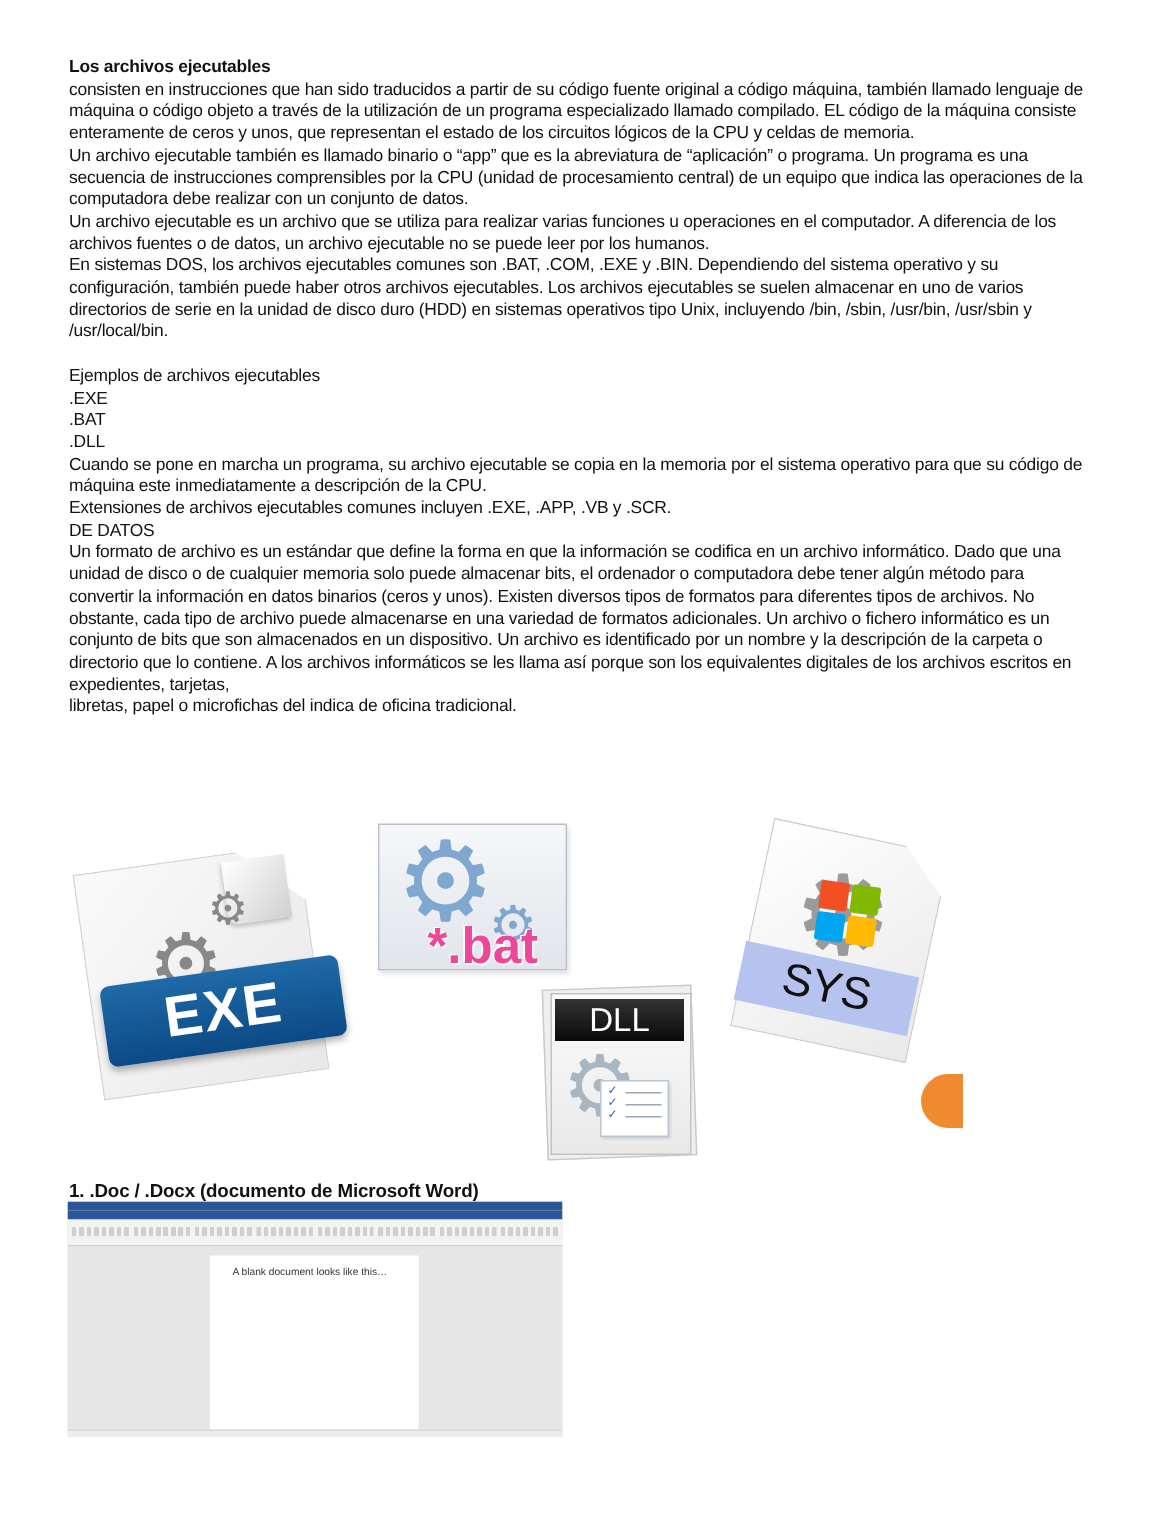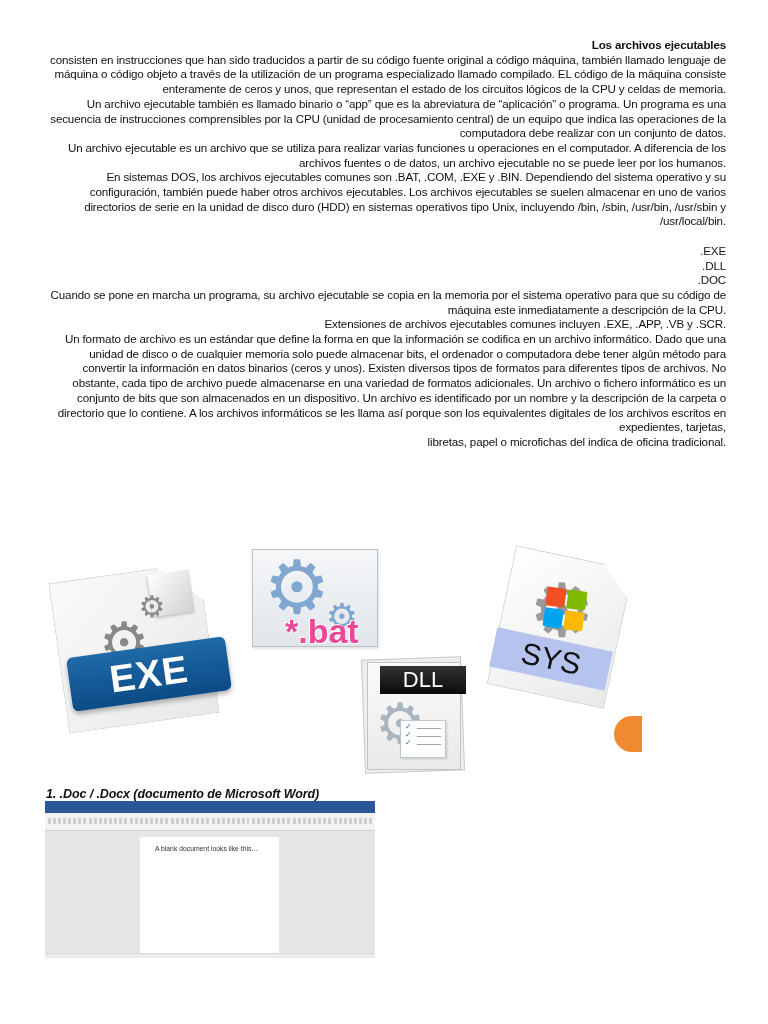--- a/index.html
+++ b/index.html
@@ -1,19 +1,19 @@
 <!DOCTYPE html>
 <html><head>
   <meta charset="utf-8">
   <style>
     html, body { margin: 0; padding: 0; background: #ffffff; }
     body { width: 768px; height: 1024px; position: relative; overflow: hidden;
            font-family: "Liberation Sans", sans-serif; color: #111; }
     .text-block { position: absolute; left: 46px; top: 38px; width: 680px;
-                  font-size: 11.6px; line-height: 14.7px; letter-spacing: -0.15px; text-align: right; }
+                  font-size: 11.6px; line-height: 14.7px; letter-spacing: -0.15px; }
     .text-block p { margin: 0; }
     .blank { height: 14.7px; }
 
     .fig { position: absolute; }
     
     .exe-page { left: 58px; top: 572px; width: 150px; height: 150px; background: linear-gradient(135deg,#fafafa,#e8e8e8);
                 border: 1px solid #d4d4d4; transform: rotate(-8deg); box-shadow: 2px 3px 6px rgba(0,0,0,0.15);
                 clip-path: polygon(0 0, 72% 0, 100% 25%, 100% 100%, 0 100%); }
     .exe-fold { left: 150px; top: 572px; width: 42px; height: 42px; background: linear-gradient(135deg,#fff,#cfcfcf);
                 transform: rotate(-8deg); border-radius: 0 0 0 6px; box-shadow: -1px 2px 3px rgba(0,0,0,0.2); }
@@ -27,66 +27,68 @@
     .bat-window { left: 252px; top: 549px; width: 124px; height: 96px; background: linear-gradient(#f5f7f9,#e1e5ea);
                   border: 1px solid #b9c0c7; box-shadow: 1px 2px 3px rgba(0,0,0,0.12); }
     .bat-gear-big { left: 262px; top: 553px; width: 70px; height: 70px; font-size: 74px; line-height: 70px; color: #7fa7cf; text-align: center; }
     .bat-gear-small { left: 325px; top: 600px; width: 34px; height: 34px; font-size: 36px; line-height: 34px; color: #7fa7cf; text-align: center; }
     .bat-label { left: 285px; top: 612px; font-size: 34px; font-weight: bold; color: #ec4899; letter-spacing: 0px;
                  text-shadow: 1px 1px 0 #fff, -1px -1px 0 #fff; }
 
     
     .dll-back { left: 363px; top: 658px; width: 98px; height: 112px; background: #efefef; border: 1px solid #c9c9c9; transform: rotate(-2deg); }
     .dll-page { left: 367px; top: 662px; width: 92px; height: 106px; background: linear-gradient(#fbfbfb,#e9e9e9); border: 1px solid #c3c3c3; }
-    .dll-header { left: 380px; top: 666px; width: 86px; height: 28px; background: linear-gradient(#333,#0a0a0a);
+    .dll-header { left: 370px; top: 666px; width: 86px; height: 28px; background: linear-gradient(#333,#0a0a0a);
                   color: #fff; font-size: 22px; text-align: center; line-height: 28px; }
     .dll-gear { left: 374px; top: 698px; width: 52px; height: 52px; font-size: 56px; line-height: 52px; color: #a9b6c2; text-align: center; }
     .dll-list { left: 400px; top: 720px; width: 44px; height: 36px; background: #fff; border: 1px solid #bcc6d0; box-shadow: 1px 1px 2px rgba(0,0,0,0.15); }
     .dll-list span { display: block; height: 1px; background: #9aa5b1; margin: 7px 4px 0 16px; position: relative; }
     .dll-list span::before { content: "✓"; position: absolute; left: -12px; top: -6px; font-size: 8px; color: #2a6fb3; }
 
     
     .sys-page { left: 500px; top: 556px; width: 118px; height: 140px; background: linear-gradient(135deg,#ffffff,#e9e9e9);
                 border: 1px solid #cfcfcf; transform: rotate(12deg); box-shadow: 2px 3px 6px rgba(0,0,0,0.15);
                 clip-path: polygon(0 0, 75% 0, 100% 20%, 100% 100%, 0 100%); }
     .sys-band { left: 492px; top: 639px; width: 118px; height: 40px; background: #b7c3ef; transform: rotate(12deg);
                 color: #111; font-size: 30px; text-align: center; line-height: 40px; }
     .sys-gear { left: 527px; top: 576px; width: 70px; height: 70px; font-size: 74px; line-height: 70px; color: #9a9a9a; text-align: center; }
     .sys-flag { left: 545px; top: 589px; width: 40px; height: 40px; transform: rotate(8deg); display: grid;
                 grid-template-columns: 1fr 1fr; grid-template-rows: 1fr 1fr; gap: 2px; }
     .sys-flag i { display: block; border-radius: 2px; }
 
     .orange-half { left: 614px; top: 716px; width: 28px; height: 36px; background: #f08a30; border-radius: 18px 0 0 18px; }
 
     
-    .caption { position: absolute; left: 46px; top: 787px; font-size: 12.5px; font-weight: bold; color: #111; letter-spacing: -0.1px; font-style: italic; }
+    .caption { position: absolute; left: 46px; top: 787px; font-size: 12.5px; font-weight: bold; color: #111; letter-spacing: -0.1px; }
     .word { position: absolute; left: 45px; top: 801px; width: 330px; height: 157px; background: #e6e6e6; overflow: hidden; }
     .word-title { height: 6px; background: #2b579a; position: relative; }
     .word-tabs { height: 6px; background: #2b579a; }
     .word-ribbon { height: 18px; background: #f3f3f3; border-bottom: 1px solid #d0d0d0; display: flex; gap: 3px; padding: 2px 3px; box-sizing: border-box; }
     .word-ribbon i { display: block; flex: 1; background: repeating-linear-gradient(90deg,#cfcfcf 0 3px,#f3f3f3 3px 5px); height: 6px; margin-top: 3px; }
     .word-page { position: absolute; left: 95px; top: 36px; width: 139px; height: 118px; background: #fff; }
     .word-text { position: absolute; left: 15px; top: 7px; width: 115px; font-size: 6.8px; line-height: 9.5px; color: #333; }
     .word-status { position: absolute; left: 0; bottom: 0; width: 100%; height: 4px; background: #ececec; border-top: 1px solid #d8d8d8; }
   </style>
 </head>
 <body>
 
 <div class="text-block">
   <p style="font-weight:bold">Los archivos ejecutables</p>
   <p>consisten en instrucciones que han sido traducidos a partir de su código fuente original a código máquina, también llamado lenguaje de máquina o código objeto a través de la utilización de un programa especializado llamado compilado. EL código de la máquina consiste enteramente de ceros y unos, que representan el estado de los circuitos lógicos de la CPU y celdas de memoria.</p>
   <p>Un archivo ejecutable también es llamado binario o  “app” que es la abreviatura de “aplicación” o programa. Un programa es una secuencia de instrucciones comprensibles por la CPU (unidad de procesamiento central) de un equipo que indica las operaciones de la computadora debe realizar con un conjunto de datos.</p>
   <p>Un archivo ejecutable es un archivo que se utiliza para realizar varias funciones u operaciones en el computador. A diferencia de los archivos fuentes o de datos, un archivo ejecutable no se puede leer por los humanos.</p>
   <p>En sistemas DOS, los archivos ejecutables comunes son .BAT, .COM, .EXE y .BIN. Dependiendo del sistema operativo y su configuración, también puede haber otros archivos ejecutables. Los archivos ejecutables se suelen almacenar en uno de varios directorios de serie en la unidad de disco duro (HDD) en sistemas operativos tipo Unix, incluyendo /bin, /sbin, /usr/bin, /usr/sbin y /usr/local/bin.</p>
   <div class="blank"></div>
+  <p>Ejemplos de archivos ejecutables</p>
   <p>.EXE</p>
+  <p>.BAT</p>
   <p>.DLL</p>
-  <p>.DOC</p>
   <p>Cuando se pone en marcha un programa, su archivo ejecutable se copia en la memoria por el sistema operativo para que su código de máquina este inmediatamente a descripción de la CPU.</p>
   <p>Extensiones de archivos ejecutables comunes incluyen .EXE, .APP, .VB y .SCR.</p>
+  <p>DE DATOS</p>
   <p>Un formato de archivo es un estándar que define la forma en que la información se codifica en un archivo informático. Dado que una unidad de disco o de cualquier memoria solo puede almacenar bits, el ordenador o computadora debe tener algún método para convertir la información en datos binarios (ceros y unos). Existen diversos tipos de formatos para diferentes tipos de archivos. No obstante, cada tipo de archivo puede almacenarse en una variedad de formatos adicionales. Un archivo o fichero informático es un conjunto de bits que son almacenados en un dispositivo. Un archivo es identificado por un nombre y la descripción de la carpeta o directorio que lo contiene. A los archivos informáticos se les llama así porque son los equivalentes digitales de los archivos escritos en expedientes, tarjetas,</p>
   <p>libretas, papel o microfichas del indica de oficina tradicional.</p>
 </div>
 
 <div>
   <div class="fig exe-page"></div>
   <div class="fig exe-fold"></div>
   <div class="fig exe-gear-small">⚙</div>
   <div class="fig exe-gear-big">⚙</div>
   <div class="fig exe-band">EXE</div>

